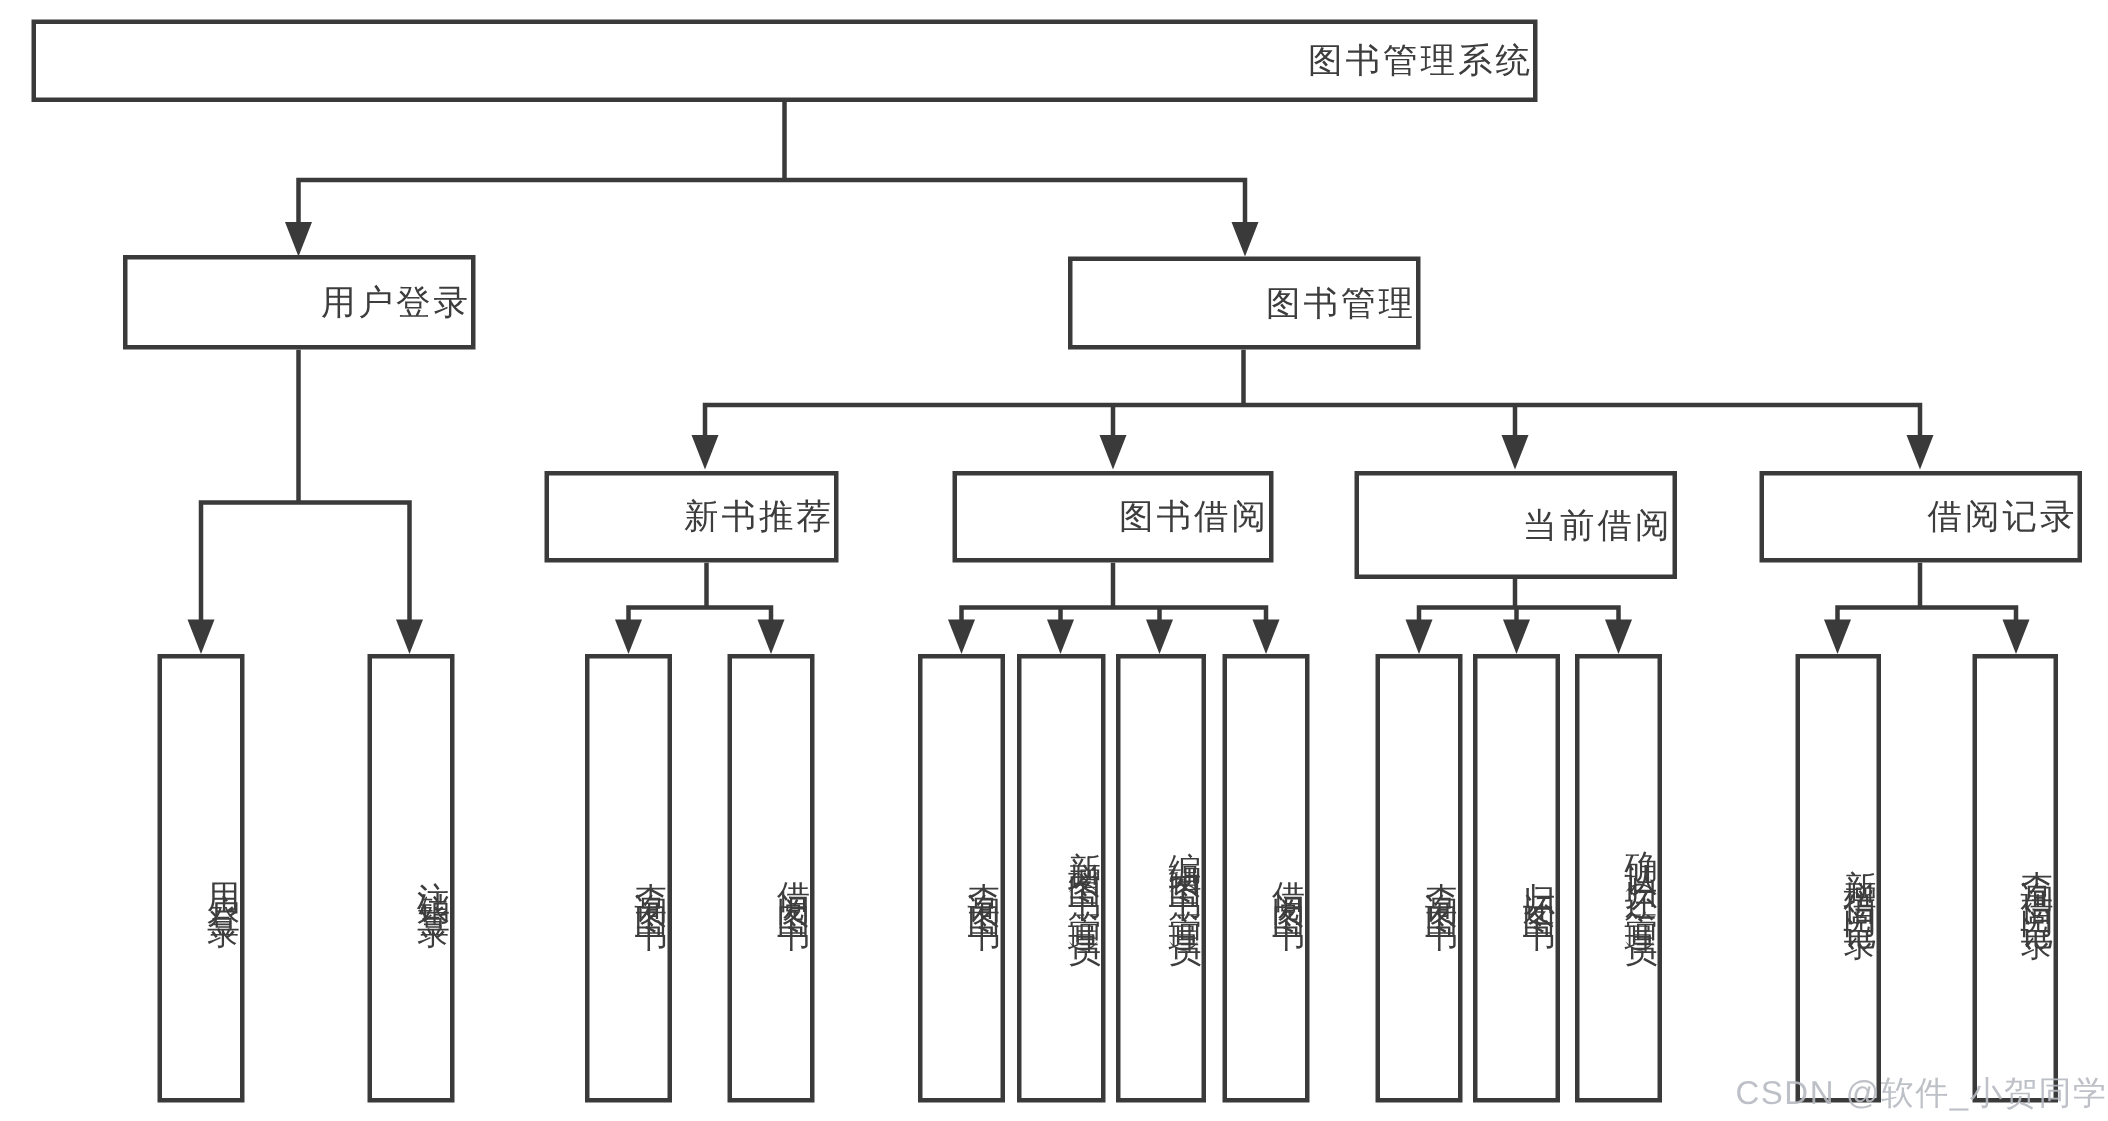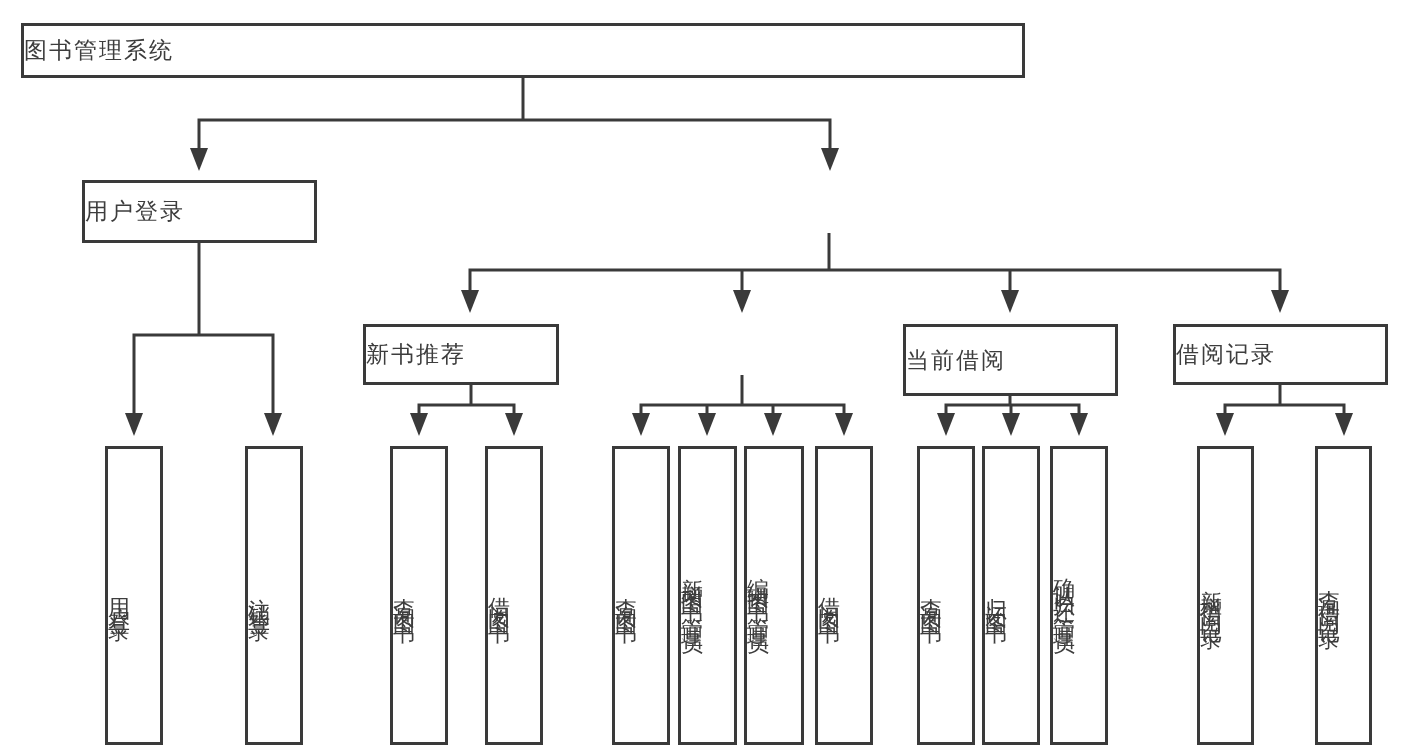--- a/index.html
+++ b/index.html
@@ -6,23 +6,22 @@
   .canvas{
     position:relative;width:1405px;height:747px;background:var(--background,#ffffff);
     font-family:"Liberation Sans",sans-serif;overflow:hidden;
   }
   .connectors{position:absolute;left:0;top:0;z-index:1;}
   .connectors path{stroke:var(--line,#3a3a3a);stroke-width:3;fill:none;}
   .connectors polygon{fill:var(--line,#3a3a3a);stroke:none;}
   .hbox,.vbox{
     position:absolute;box-sizing:border-box;z-index:2;
     border:3px solid var(--box_border,#3a3a3a);background:var(--box_fill,#ffffff);
-    display:flex;align-items:center;justify-content:flex-start;
+    display:flex;align-items:center;justify-content:flex-end;
     color:var(--text,#3d3d3d);
-    margin-top:10px;
   }
   .hbox{font-size:23px;letter-spacing:2px;white-space:nowrap;}
   .vbox{top:436px;height:299px;}
   .vtext{
     writing-mode:vertical-lr;text-orientation:mixed;
     font-size:22px;letter-spacing:8px;line-height:1;white-space:nowrap;
   }
   .watermark{
     position:absolute;left:1157px;top:714px;z-index:3;
     font-size:22px;color:var(--watermark,#b6bac0);letter-spacing:1px;white-space:nowrap;
@@ -94,23 +93,29 @@
     </g>
   </svg>
 
   <div class="hbox" style="left:21px;top:13px;width:1004px;height:55px">
     <span>图书管理系统</span>
   </div>
 
   <div class="hbox" style="left:82px;top:170px;width:235px;height:63px">
     <span>用户登录</span>
   </div>
+  <div class="hbox" style="left:712px;top:171px;width:235px;height:62px">
+    <span>图书管理</span>
+  </div>
 
   <div class="hbox" style="left:363px;top:314px;width:196px;height:61px">
     <span>新书推荐</span>
+  </div>
+  <div class="hbox" style="left:635px;top:314px;width:214px;height:61px">
+    <span>图书借阅</span>
   </div>
   <div class="hbox" style="left:903px;top:314px;width:215px;height:72px">
     <span>当前借阅</span>
   </div>
   <div class="hbox" style="left:1173px;top:314px;width:215px;height:61px">
     <span>借阅记录</span>
   </div>
 
   <div class="vbox" style="left:105px;width:58px">
     <span class="vtext">用户登录</span>
@@ -149,14 +154,15 @@
     <span class="vtext">确认归还（管理员）</span>
   </div>
 
   <div class="vbox" style="left:1197px;width:57px">
     <span class="vtext">新增借阅记录</span>
   </div>
   <div class="vbox" style="left:1315px;width:57px">
     <span class="vtext">查询借阅记录</span>
   </div>
 
+  <div class="watermark">CSDN @软件_小贺同学</div>
 
 </div>
 
 </body></html>

